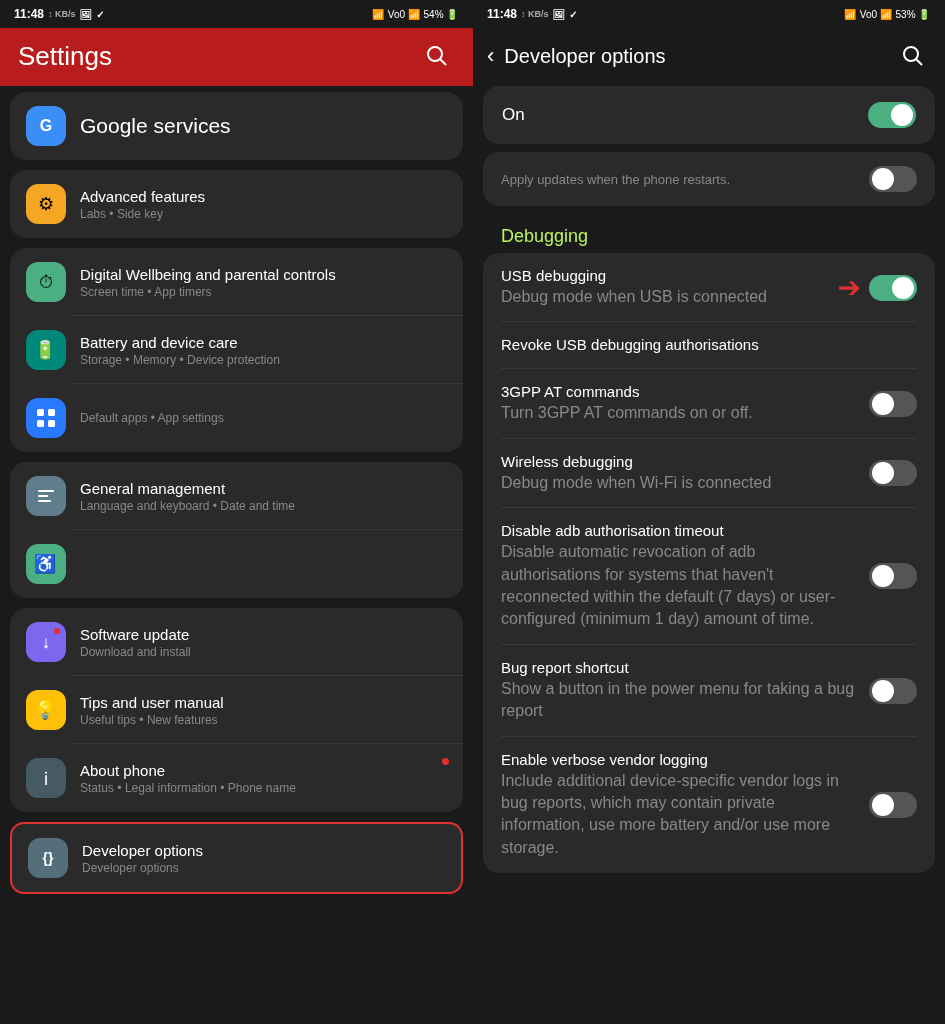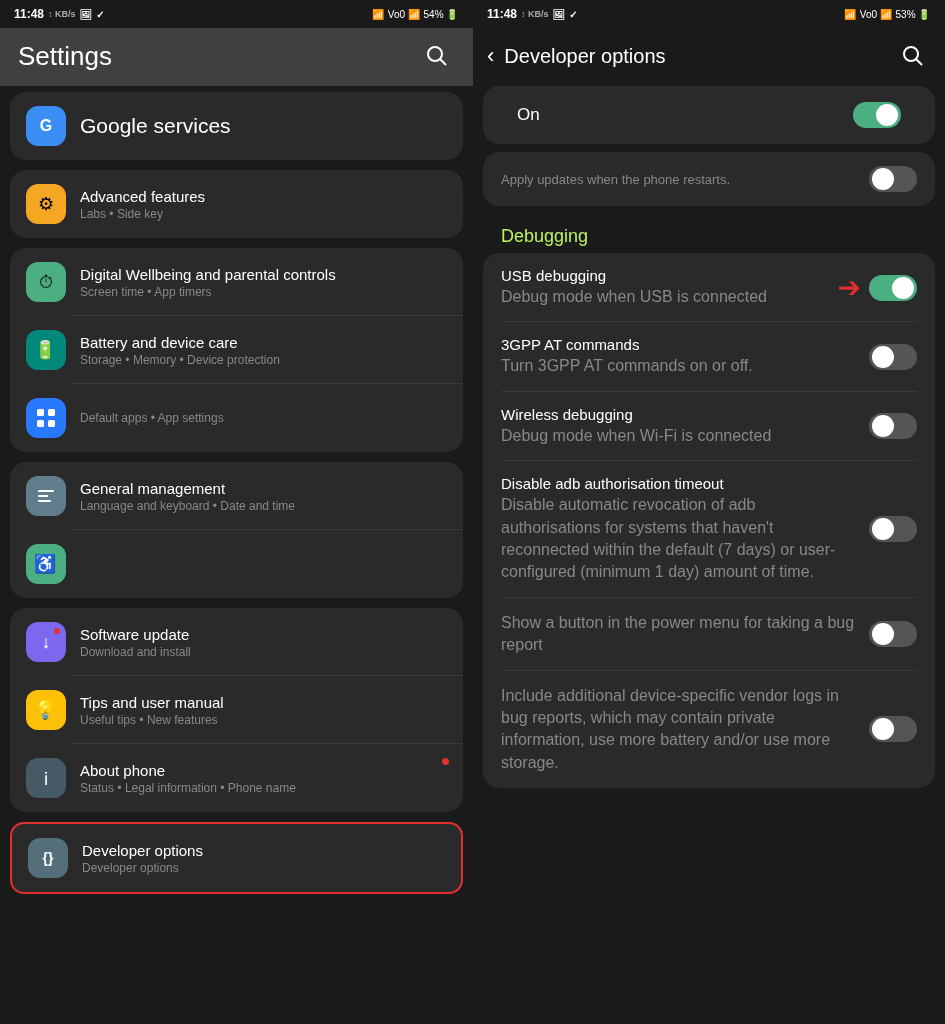--- a/index.html
+++ b/index.html
@@ -45,21 +45,21 @@
     }
     .status-left { font-weight: 600; font-size: 12px; display: flex; align-items: center; gap: 4px; }
     .status-icons { display: flex; align-items: center; gap: 3px; font-size: 10px; }
 
     
     .panel-header {
       display: flex;
       align-items: center;
       justify-content: space-between;
       padding: 10px 18px 12px;
-      background: #404040;
+      background: #b91c1c;
     }
     .panel-title {
       font-size: 26px;
       font-weight: 300;
       color: #fff;
     }
     .search-icon-btn {
       width: 36px;
       height: 36px;
       display: flex;
@@ -157,21 +157,21 @@
       flex: 1;
       overflow-y: auto;
       padding: 0 10px;
     }
     .right-scroll::-webkit-scrollbar { display: none; }
 
     
     .on-row {
       background: #2a2a2a;
       border-radius: 16px;
-      padding: 16px 34px;
+      padding: 16px 19px;
       display: flex;
       align-items: center;
       justify-content: space-between;
       margin-bottom: 8px;
     }
     .on-label {
       font-size: 17px;
       color: #fff;
       font-weight: 400;
     }
@@ -520,20 +520,25 @@
           <div class="dev-item-text">
             <div class="dev-item-title">USB debugging</div>
             <div class="dev-item-subtitle">Debug mode when USB is connected</div>
           </div>
           <span class="red-arrow">➔</span>
           <div class="toggle on">
             <div class="toggle-thumb"></div>
           </div>
         </div>
 
+        <div class="dev-item">
+          <div class="dev-item-text">
+            <div class="dev-item-title">Revoke USB debugging authorisations</div>
+          </div>
+        </div>
 
         <div class="dev-item">
           <div class="dev-item-text">
             <div class="dev-item-title">3GPP AT commands</div>
             <div class="dev-item-subtitle">Turn 3GPP AT commands on or off.</div>
           </div>
           <div class="toggle off" style="margin-left:10px;">
             <div class="toggle-thumb"></div>
           </div>
         </div>
@@ -553,29 +558,31 @@
             <div class="dev-item-title">Disable adb authorisation timeout</div>
             <div class="dev-item-subtitle">Disable automatic revocation of adb authorisations for systems that haven't reconnected within the default (7 days) or user-configured (minimum 1 day) amount of time.</div>
           </div>
           <div class="toggle off" style="margin-left:10px; flex-shrink:0;">
             <div class="toggle-thumb"></div>
           </div>
         </div>
 
         <div class="dev-item">
           <div class="dev-item-text">
+            <div class="dev-item-title">Bug report shortcut</div>
             <div class="dev-item-subtitle">Show a button in the power menu for taking a bug report</div>
           </div>
           <div class="toggle off" style="margin-left:10px; flex-shrink:0;">
             <div class="toggle-thumb"></div>
           </div>
         </div>
 
         <div class="dev-item">
           <div class="dev-item-text">
+            <div class="dev-item-title">Enable verbose vendor logging</div>
             <div class="dev-item-subtitle">Include additional device-specific vendor logs in bug reports, which may contain private information, use more battery and/or use more storage.</div>
           </div>
           <div class="toggle off" style="margin-left:10px; flex-shrink:0;">
             <div class="toggle-thumb"></div>
           </div>
         </div>
 
       </div>
     </div>
 

